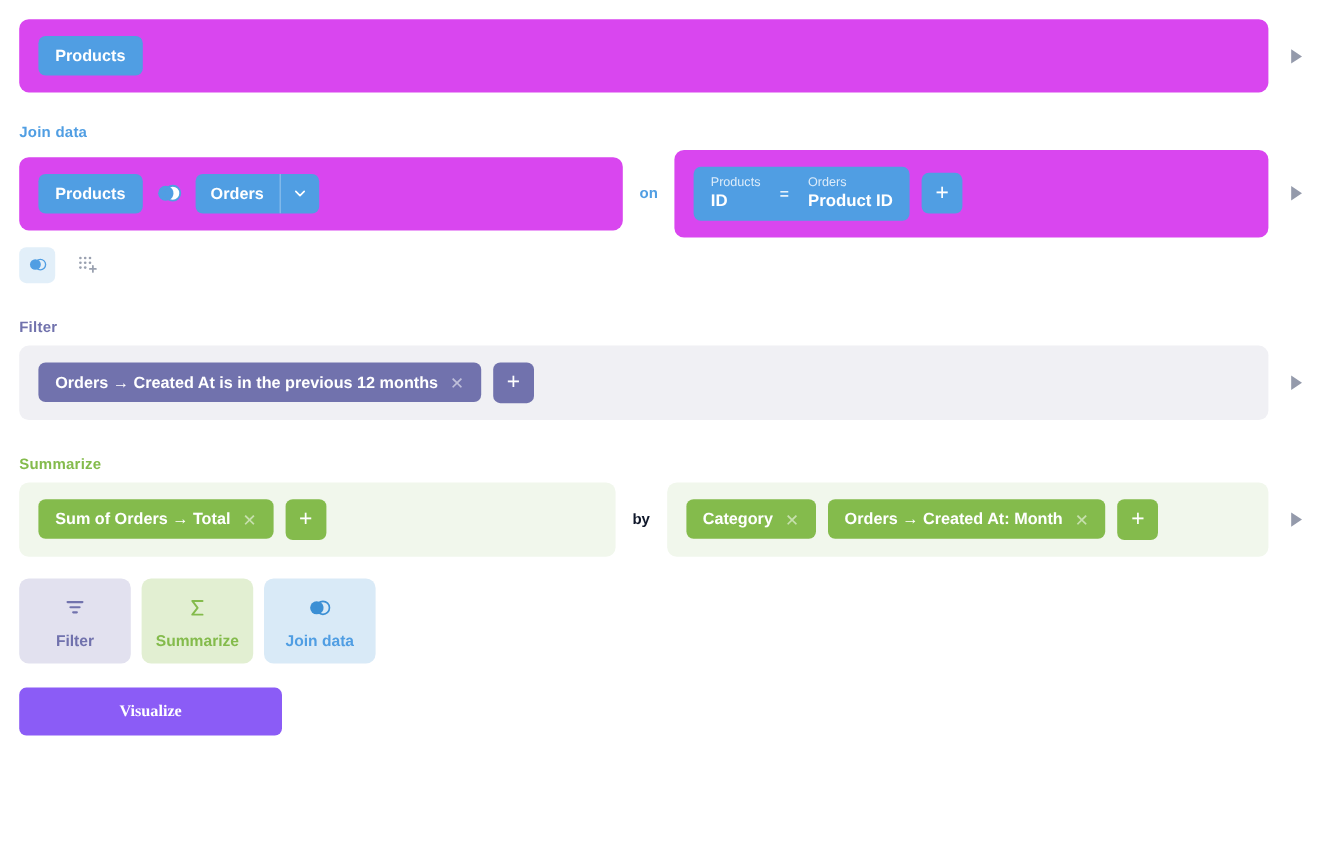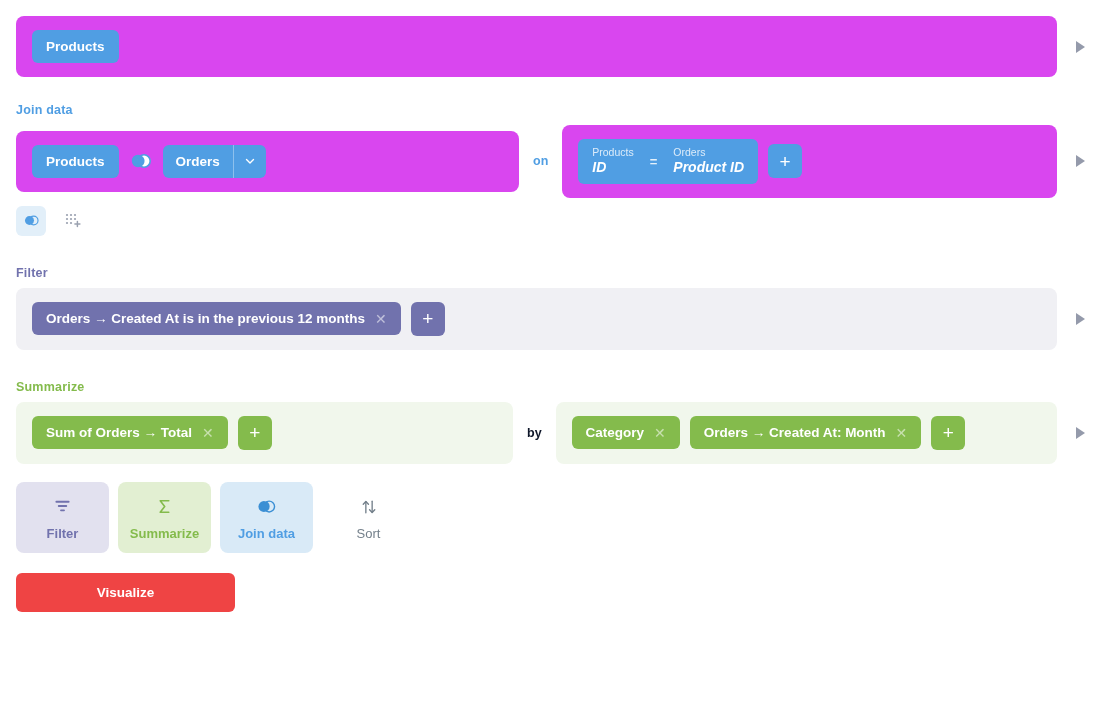--- a/index.html
+++ b/index.html
@@ -165,21 +165,20 @@
     color: rgba(255,255,255,.8);
     line-height: 1.25;
     font-weight: normal;
   }
   .cond-field {
     font-size: 14px;
     color: #fff;
     font-weight: bold;
     line-height: 1.25;
     white-space: nowrap;
-    font-style: italic;
   }
   .cond-op {
     color: rgba(255,255,255,.85);
     font-size: 13px;
     font-weight: bold;
     padding: 0 16px;
   }
 
   
   .mini-row {
@@ -249,25 +248,25 @@
   .act-summarize { background: #e2efd2; }
   .act-summarize .txt { color: #84bb4c; }
   .act-join      { background: #d9eaf7; }
   .act-join .txt      { color: #509ee3; }
   .act-plain     { background: transparent; }
   .act-plain .txt     { color: #74808b; font-weight: normal; }
 
   
   .visualize {
     margin-top: 20px;
-    background: #ef4444;
+    background: #8b5cf6;
     color: #fff;
     border: none;
     border-radius: 6px;
-    font-family: Liberation Sans, sans-serif;
+    font-family: Liberation Serif, serif;
     font-size: 13.5px;
     font-weight: bold;
     padding: 12px 12px;
     width: 219px;
     cursor: pointer;
   }
 </style>
 </head>
 <body>
 
@@ -452,33 +451,20 @@
       <span class="ico">
         <svg width="21" height="21" viewBox="0 0 24 24" aria-hidden="true">
           <circle cx="9" cy="12" r="6.2" fill="#3b8fd4"></circle>
           <circle cx="15" cy="12" r="6.2" fill="#d9eaf7" stroke="#3b8fd4" stroke-width="1.6"></circle>
           <path d="M12 6.4 A6.2 6.2 0 0 0 12 17.6 A6.2 6.2 0 0 0 12 6.4 Z" fill="#3b8fd4"></path>
         </svg>
       </span>
       <span class="txt">Join data</span>
     </div>
 
-    <div class="action act-plain">
-      <span class="ico">
-        <svg width="18" height="18" viewBox="0 0 20 20" aria-hidden="true">
-          <g stroke="#74808b" stroke-width="1.5" stroke-linecap="round" stroke-linejoin="round" fill="none">
-            <path d="M6.5 16.5 V4"></path>
-              <path d="M3.6 6.9 L6.5 3.8 L9.4 6.9"></path>
-            <path d="M13.5 3.5 V16"></path>
-              <path d="M10.6 13.1 L13.5 16.2 L16.4 13.1"></path>
-          </g>
-        </svg>
-      </span>
-      <span class="txt">Sort</span>
-    </div>
 
 
 
   </div>
 
   
   <button class="visualize">Visualize</button>
 
 </div>
 

